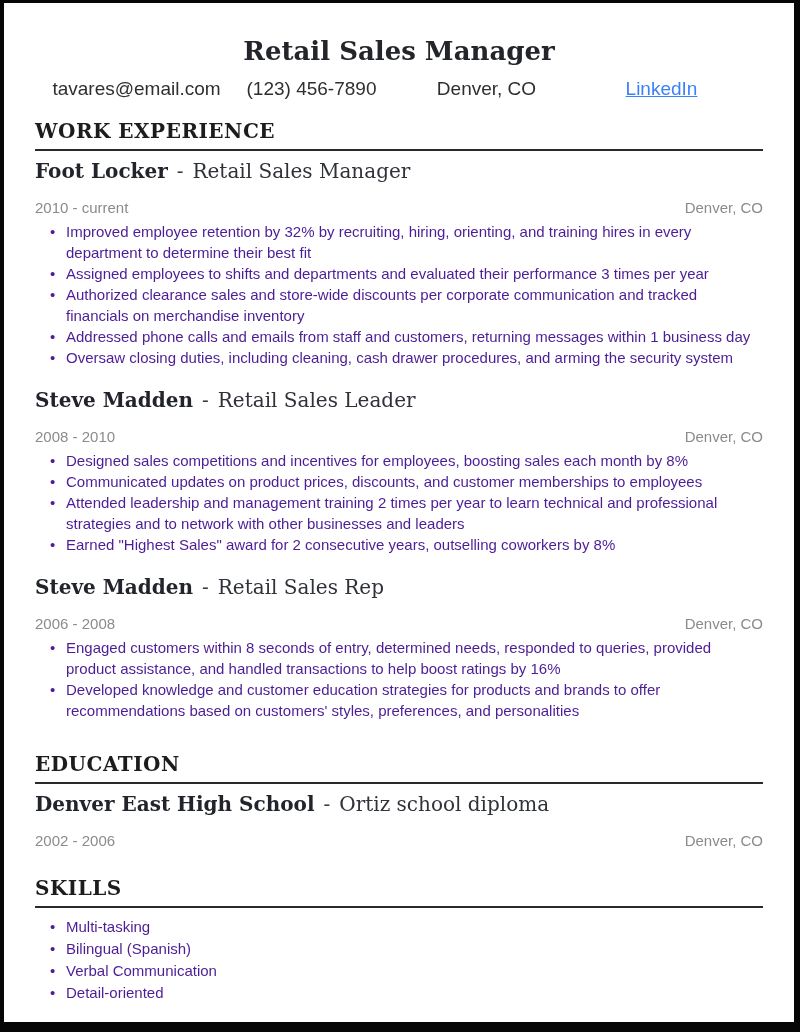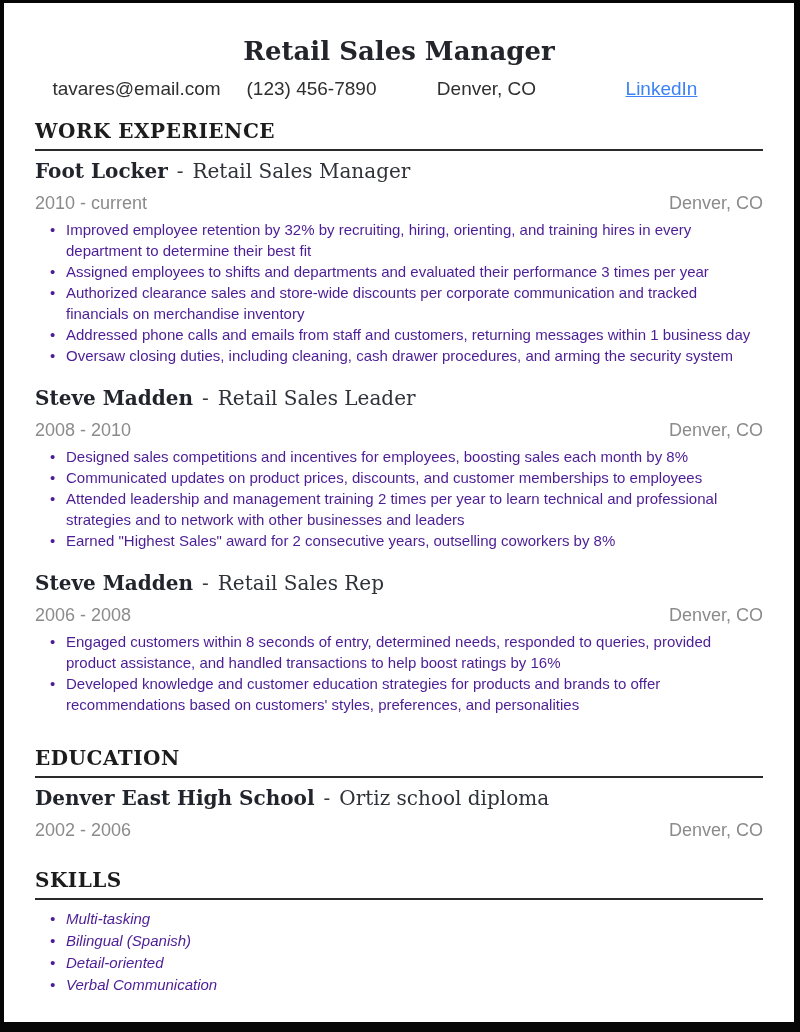--- a/index.html
+++ b/index.html
@@ -69,23 +69,23 @@
     font-size: 20px;
     line-height: 1.15;
     color: #22242c;
   }
   .entry-company { font-weight: 700; }
   .entry-sep { margin: 0 9px; font-weight: 400; color: #3a3a3a; }
   .entry-role { font-weight: 400; color: #30323a; }
   .entry-meta {
     display: flex;
     justify-content: space-between;
-    font-size: 18px;
+    font-size: 15px;
     color: #8b8b8b;
-    margin-top: 10px;
+    margin-top: 16px;
   }
 
   
   ul.bullets {
     margin: 5px 0 0;
     padding: 0 0 0 15px;
     list-style: none;
   }
   ul.bullets li {
     position: relative;
@@ -93,21 +93,21 @@
     font-size: 15px;
     line-height: 21px;
     color: #4c1d95;
   }
   ul.bullets li::before {
     content: "\2022";
     position: absolute;
     left: 0;
     top: 0;
   }
-  .section-skills ul.bullets { margin-top: 8px; font-style: italic; }
+  .section-skills ul.bullets { margin-top: 8px; }
   .section-skills ul.bullets li { line-height: 22px; }
 </style>
 </head>
 <body>
 
 <div class="page">
 
   <header class="resume-header">
     <div class="candidate-title">Retail Sales Manager</div>
     <div class="contact-row">
@@ -180,18 +180,18 @@
         <span>Denver, CO</span>
       </div>
     </article>
   </section>
 
   <section class="section-skills">
     <h2 class="section-heading">SKILLS</h2>
     <ul class="bullets">
       <li>Multi-tasking</li>
       <li>Bilingual (Spanish)</li>
+      <li>Verbal Communication</li>
       <li>Detail-oriented</li>
-      <li>Verbal Communication</li>
     </ul>
   </section>
 
 </div>
 
 </body></html>

